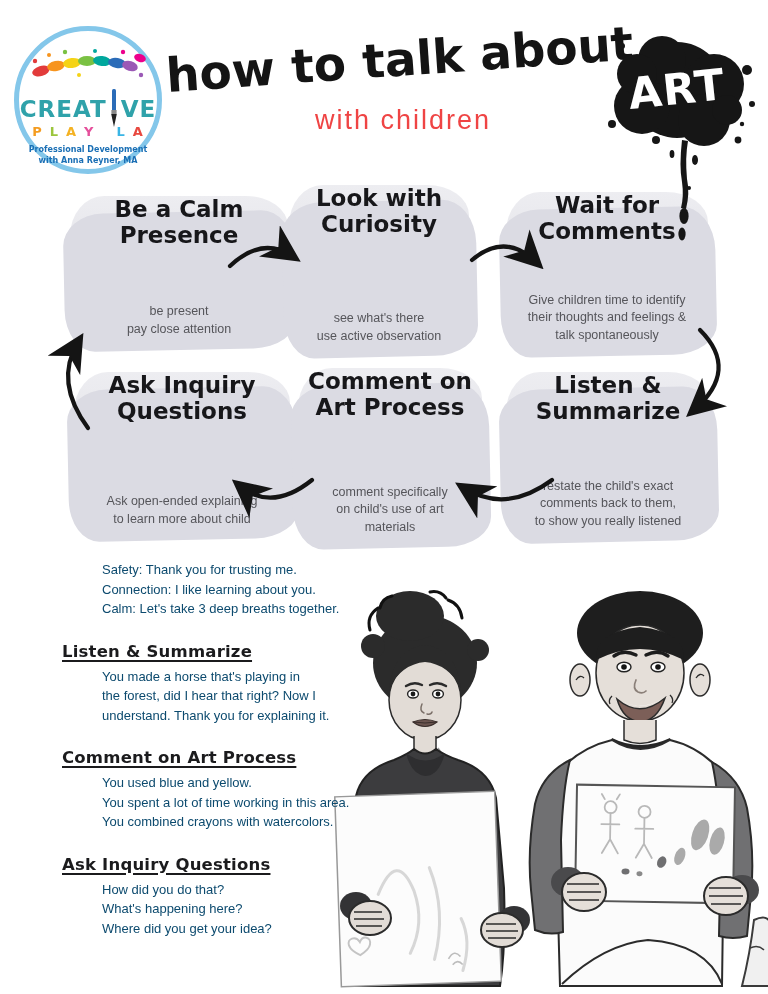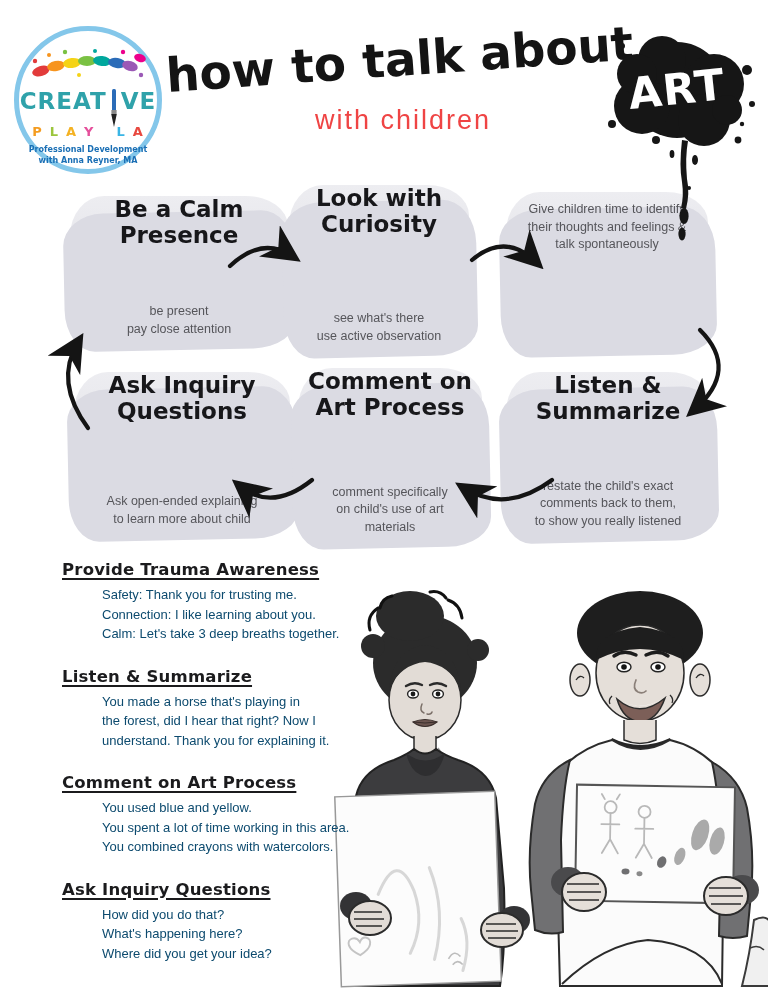--- a/index.html
+++ b/index.html
@@ -8,21 +8,21 @@
     overflow:hidden;font-family:"DejaVu Sans","Liberation Sans",sans-serif;
   }
   
   .logo{
     position:absolute;left:14px;top:26px;width:148px;height:148px;border-radius:50%;
     border:5px solid #84c7ea;background:#fff;box-sizing:border-box;
     display:flex;flex-direction:column;align-items:center;justify-content:flex-start;
     padding-top:10px;z-index:6;
   }
   .logo-splash{width:118px;height:36px;margin-top:6px;}
-  .logo-brand{position:relative;display:flex;align-items:center;margin-top:-2px;
+  .logo-brand{position:relative;display:flex;align-items:flex-end;margin-top:-2px;
     font-weight:bold;font-size:23px;letter-spacing:1px;color:#2fa2aa;line-height:1;}
   .logo-brush{width:12px;height:40px;margin:0 1px;position:relative;top:8px;}
   .logo-play{display:flex;gap:7px;font-weight:bold;font-size:13px;margin-top:3px;letter-spacing:1px;}
   .logo-play .gap{width:8px;}
   .logo-sub{margin-top:6px;text-align:center;color:#1a6fb5;font-weight:bold;
     font-size:8px;line-height:1.35;}
   
   .title-wrap{position:absolute;left:168px;top:48px;width:470px;z-index:3;}
   .title-main{
     font-size:47px;font-weight:bold;color:#141414;transform:rotate(-4deg);
@@ -155,20 +155,22 @@
     <div class="fb-desc">be present
 pay close attention</div>
   </div>
   <div class="flow-box box2">
     <div class="fb-title">Look with
 Curiosity</div>
     <div class="fb-desc">see what's there
 use active observation</div>
   </div>
   <div class="flow-box box3">
+    <div class="fb-title">Wait for
+Comments</div>
     <div class="fb-desc">Give children time to identify their thoughts and feelings &amp; talk spontaneously</div>
   </div>
   <div class="flow-box box4">
     <div class="fb-title">Ask Inquiry
 Questions</div>
     <div class="fb-desc">Ask open-ended explaining
 to learn more about child</div>
   </div>
   <div class="flow-box box5">
     <div class="fb-title">Comment on
@@ -196,21 +198,20 @@
       <path d="M 472,260 Q 505,232 536,262" marker-end="url(#ah)"></path>
       <path d="M 700,330 Q 740,370 694,410" marker-end="url(#ah)"></path>
       <path d="M 552,480 Q 506,514 464,488" marker-end="url(#ah)"></path>
       <path d="M 312,480 Q 272,512 240,486" marker-end="url(#ah)"></path>
       <path d="M 88,428 Q 54,382 78,342" marker-end="url(#ah)"></path>
     </g>
   </svg>
 
   <div class="sections">
     <div class="section">
-      <div class="sec-head">Provide Trauma Awareness</div>
       <div class="sec-body">Safety: Thank you for trusting me.
 Connection: I like learning about you.
 Calm: Let's take 3 deep breaths together.</div>
     </div>
     <div class="section">
       <div class="sec-head">Listen &amp; Summarize</div>
       <div class="sec-body">You made a horse that's playing in
 the forest, did I hear that right? Now I
 understand. Thank you for explaining it.</div>
     </div>

